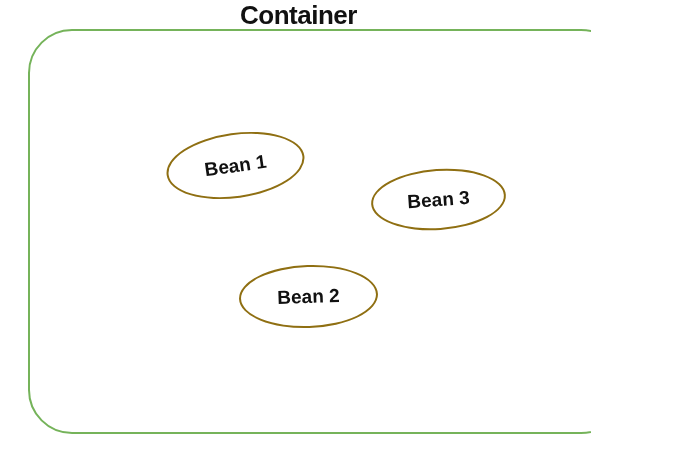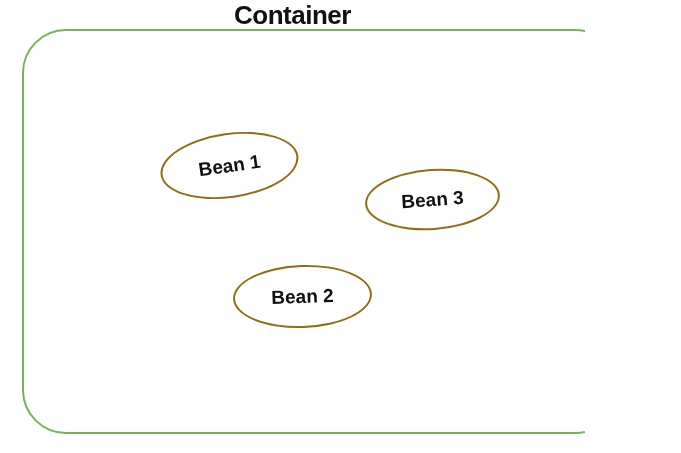--- a/index.html
+++ b/index.html
@@ -7,20 +7,21 @@
     padding: 0;
     background: #ffffff;
     font-family: "Liberation Sans", sans-serif;
   }
   .canvas {
     position: relative;
     width: 585px;
     height: 453px;
     background: var(--bg, #ffffff);
     overflow: hidden;
+    margin-left: 6px;
   }
   .container-box {
     position: absolute;
     left: 22px;
     top: 29px;
     width: 593px;
     height: 401px;
     border: 2px solid var(--green, #75b35a);
     border-radius: 44px;
     background: transparent;

